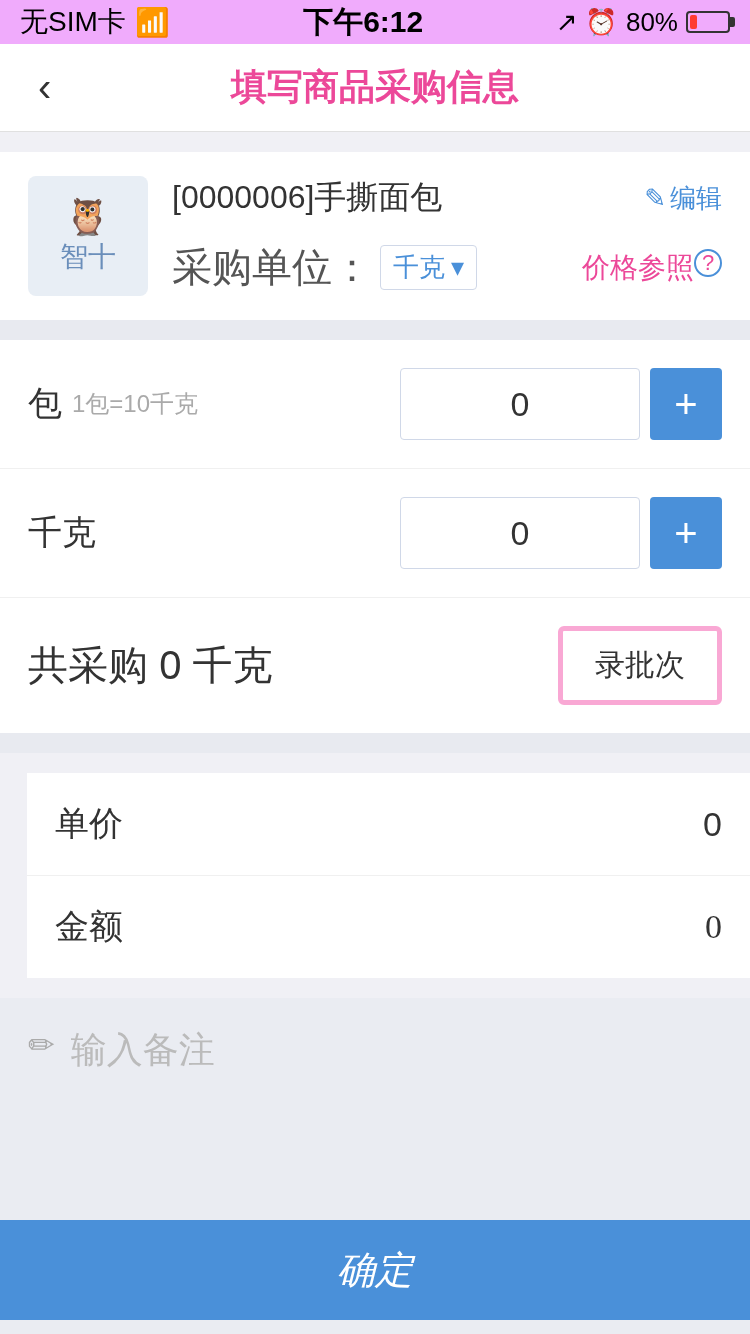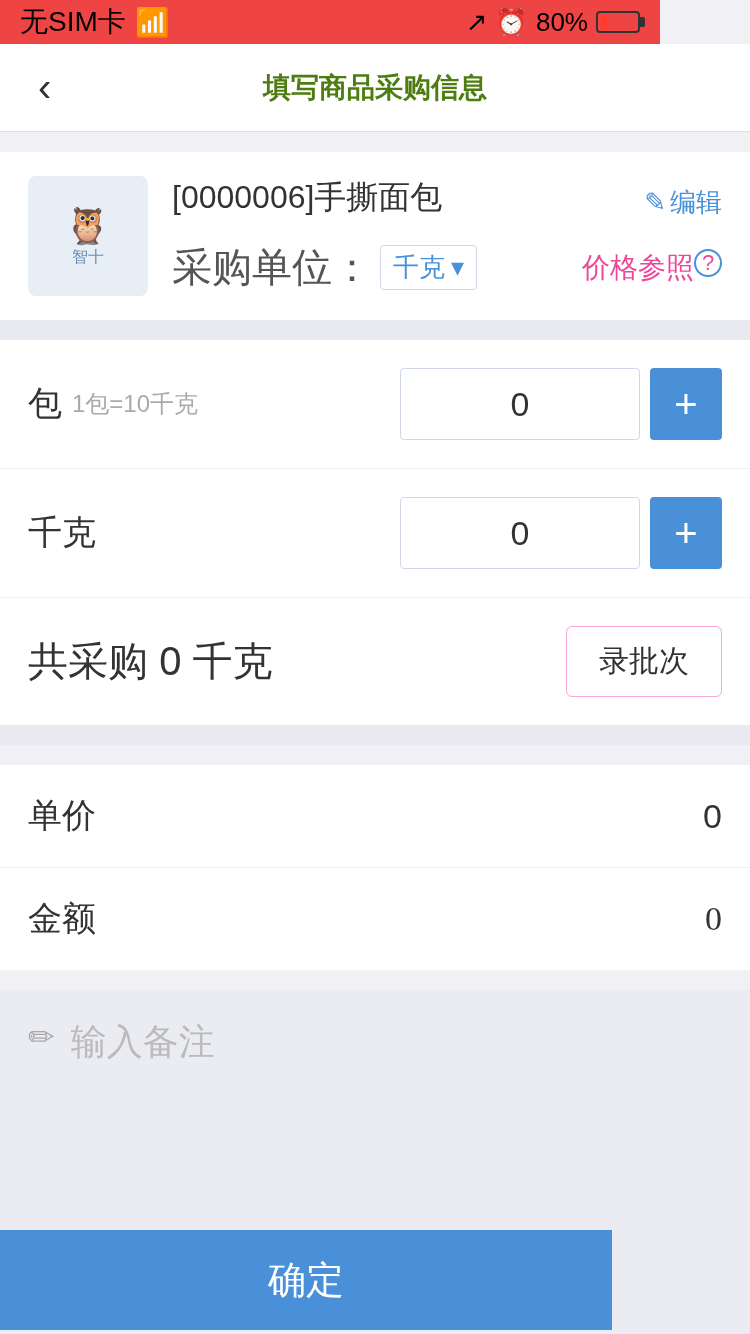--- a/index.html
+++ b/index.html
@@ -7,23 +7,23 @@
     body {
       width: 750px;
       min-height: 1334px;
       font-family: -apple-system, "PingFang SC", "Helvetica Neue", sans-serif;
       background: #f0f0f5;
       font-size: 32px;
     }
 
     
     .status-bar {
-      width: 660px;
+      width: 750px;
       height: 44px;
-      background: #ef4444;
+      background: #f0abfc;
       display: flex;
       align-items: center;
       justify-content: space-between;
       padding: 0 20px;
       font-size: 28px;
       font-weight: 500;
     }
     .status-left { display: flex; align-items: center; gap: 10px; }
     .status-center { font-size: 30px; font-weight: 600; }
     .status-right { display: flex; align-items: center; gap: 8px; font-size: 26px; }
@@ -68,23 +68,23 @@
     }
     .nav-back {
       position: absolute;
       left: 28px;
       font-size: 40px;
       color: #333;
       cursor: pointer;
       padding: 10px;
     }
     .nav-title {
-      font-size: 28px;
+      font-size: 36px;
       font-weight: 600;
-      color: #4d7c0f;
+      color: #ec4899;
     }
 
     
     .product-card {
       background: #fff;
       margin-top: 20px;
       padding: 24px 28px;
       display: flex;
       align-items: flex-start;
       gap: 24px;
@@ -103,21 +103,21 @@
       text-align: center;
       color: #5a8abf;
       font-size: 24px;
     }
     .product-info {
       flex: 1;
     }
     .product-header {
       display: flex;
       justify-content: space-between;
-      align-items: flex-end;
+      align-items: center;
       margin-bottom: 20px;
     }
     .product-name {
       font-size: 32px;
       color: #333;
       font-weight: 500;
     }
     .edit-btn {
       font-size: 26px;
       color: #4a90d9;
@@ -218,33 +218,34 @@
       display: flex;
       align-items: center;
       justify-content: space-between;
       padding: 28px 28px;
     }
     .total-text {
       font-size: 40px;
       color: #333;
     }
     .record-btn {
-      border: 1px solid #f9a8d4;
+      border: 5px solid #f9a8d4;
       border-radius: 6px;
       padding: 14px 32px;
       font-size: 30px;
       color: #333;
       cursor: pointer;
       background: #fff;
     }
 
     
     .price-section {
       background: #fff;
       margin-top: 20px;
+      margin-left: 27px;
     }
     .price-row {
       display: flex;
       align-items: center;
       justify-content: space-between;
       padding: 28px 28px;
       border-bottom: 1px solid #f0f0f0;
     }
     .price-row:last-child { border-bottom: none; font-family: Liberation Serif, serif; }
     .price-label {
@@ -267,63 +268,65 @@
       gap: 16px;
     }
     .pencil-icon { color: #aaa; font-size: 32px; }
     .remark-placeholder {
       font-size: 36px;
       color: #bbb;
     }
 
     
     .confirm-btn {
-      width: 612px;
+      width: 750px;
       height: 100px;
       background: #4a90d9;
       display: flex;
       align-items: center;
       justify-content: center;
       font-size: 38px;
       color: #fff;
       font-weight: 500;
       cursor: pointer;
       position: fixed;
-      bottom: 4px;
+      bottom: 14px;
       left: 0;
+      font-style: italic;
     }
   </style>
 </head>
 <body>
 
 <div class="status-bar">
   <div class="status-left">
     <span>无SIM卡</span>
     <span>📶</span>
   </div>
+  <div class="status-center">下午6:12</div>
   <div class="status-right">
     <span>↗</span>
     <span>⏰</span>
     <span>80%</span>
     <span class="battery-icon">
       <span class="battery-fill"></span>
     </span>
   </div>
 </div>
 
 <div class="nav-bar">
   <div class="nav-back">‹</div>
   <div class="nav-title">填写商品采购信息</div>
 </div>
 
 <div class="product-card">
   <div class="product-image">
     <div class="product-image-inner">
       <div style="font-size:36px;">🦉</div>
-      <div style="font-size:16px; color:#6a8eba;">智十</div>
+      <div style="font-size:28px; color:#6a8eba;">智十</div>
     </div>
   </div>
   <div class="product-info">
     <div class="product-header">
       <span class="product-name">[0000006]手撕面包</span>
       <span class="edit-btn">
         <span>✎</span>
         <span>编辑</span>
       </span>
     </div>

